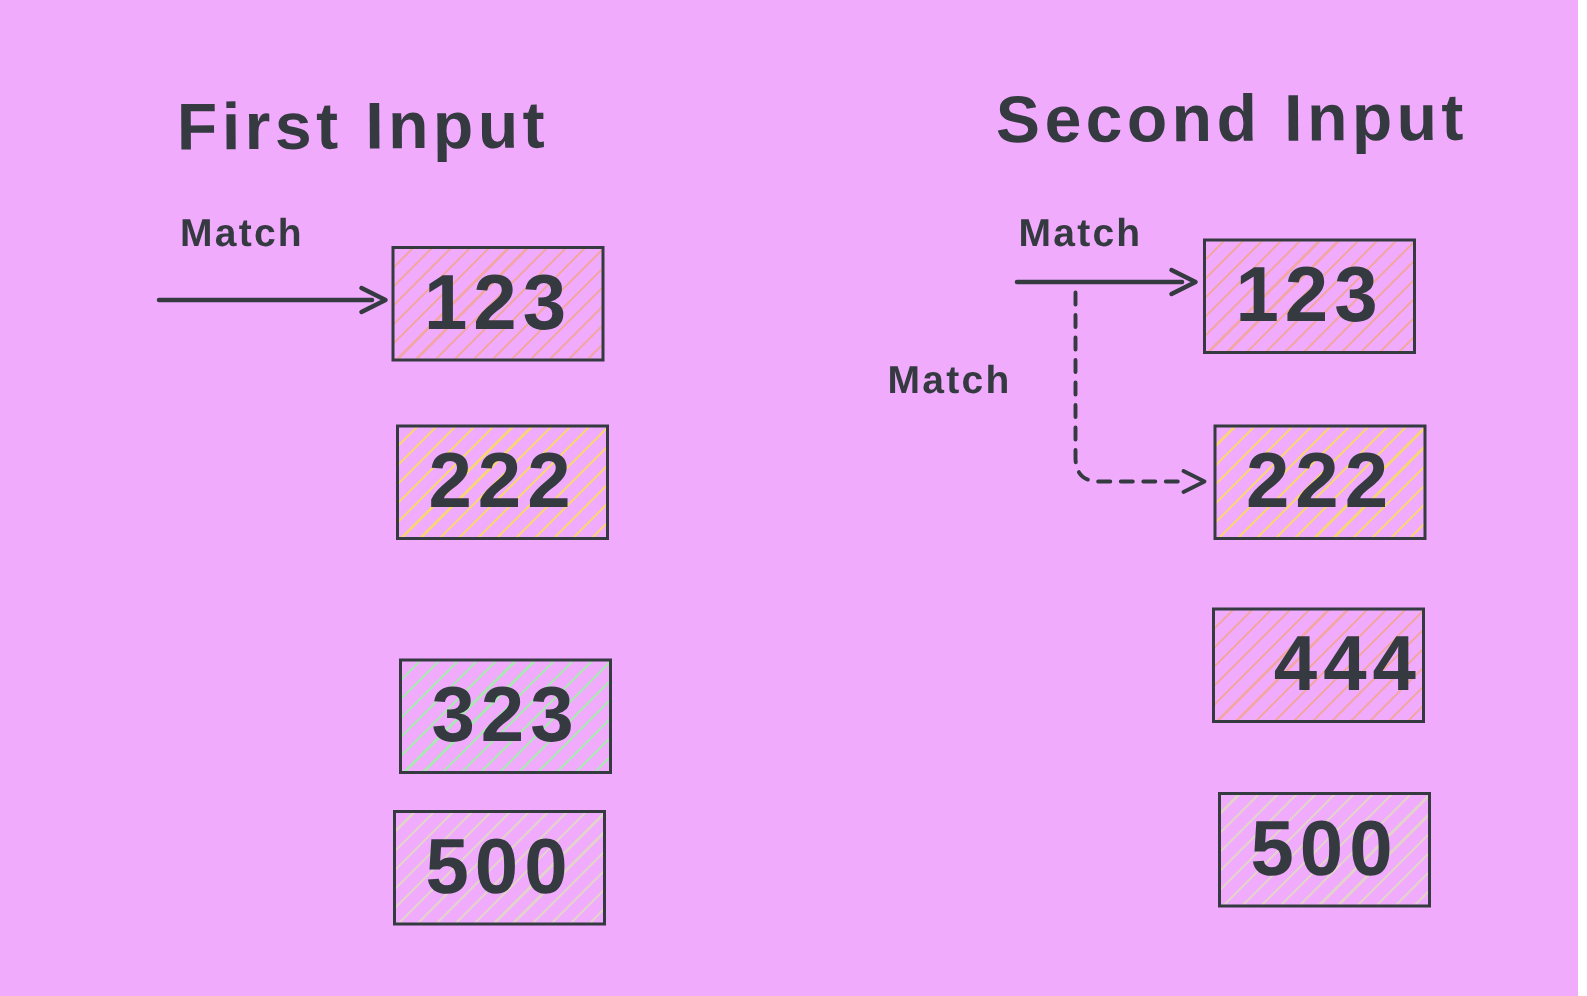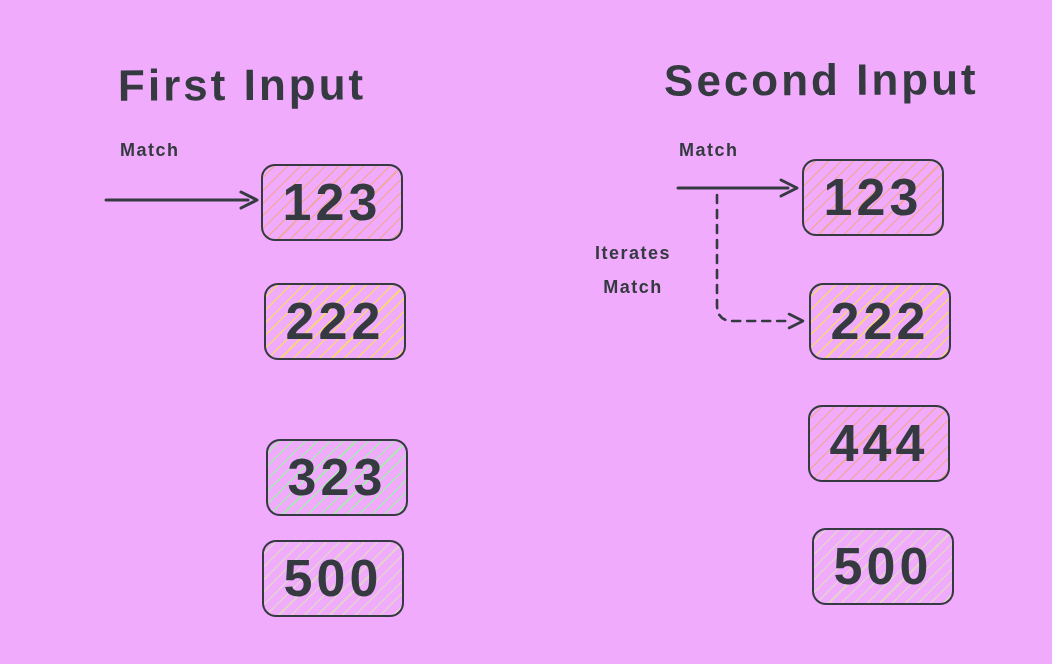--- a/index.html
+++ b/index.html
@@ -15,32 +15,32 @@
   .arrows { position:absolute; left:0; top:0; width:1058px; height:664px; pointer-events:none; }
   .title {
     position:absolute; white-space:nowrap;
     font-size:44px; font-weight:700; letter-spacing:3px;
     transform: rotate(-0.3deg);
   }
   .t1 { left:118px; top:60px; }
   .t2 { left:664px; top:55px; }
   .label {
     position:absolute; white-space:nowrap;
-    font-size:18px; font-weight:700; letter-spacing:1.5px;
+    font-size:26px; font-weight:700; letter-spacing:1.5px;
   }
   .m1 { left:120px; top:140px; }
   .m2 { left:679px; top:140px; }
   .iterate {
     left:550px; top:236px; width:166px;
     text-align:center; line-height:34px; white-space:normal;
   }
   .iterate span { display:block; }
   .box {
     position:absolute; width:142px; height:77px;
-    border:2.5px solid var(--ink); border-radius:14px;
+    border:2.5px solid var(--ink); border-radius:0;
     display:flex; align-items:center; justify-content:center;
     box-sizing:border-box;
     font-size:52px; font-weight:700; letter-spacing:4px;
     background:#fff;
   }
   .box span { transform: translateY(-1px); }
 </style>
 </head>
 <body>
 
@@ -61,21 +61,20 @@
     </g>
   </svg>
 
   <div class="title t1">First Input</div>
   <div class="title t2">Second Input</div>
 
   <div class="label m1">Match</div>
   <div class="label m2">Match</div>
 
   <div class="label iterate">
-    <span>Iterates</span>
     <span>Match</span>
   </div>
 
   <div class="box" style="left: 261px; top: 164px; background: repeating-linear-gradient(135deg, transparent 0px, transparent 7.5px, rgb(242, 166, 166) 7.5px, rgb(242, 166, 166) 9px);">
     <span>123</span>
   </div>
   <div class="box" style="left: 264px; top: 283px; background: repeating-linear-gradient(135deg, transparent 0px, transparent 7.5px, rgb(248, 212, 120) 7.5px, rgb(248, 212, 120) 9px);">
     <span>222</span>
   </div>
   <div class="box" style="left: 266px; top: 403px; background: repeating-linear-gradient(135deg, transparent 0px, transparent 7.5px, rgb(171, 231, 178) 7.5px, rgb(171, 231, 178) 9px); margin-top: 36px;">
@@ -84,20 +83,20 @@
   <div class="box" style="left: 262px; top: 540px; background: repeating-linear-gradient(135deg, transparent 0px, transparent 7.5px, rgb(227, 210, 204) 7.5px, rgb(227, 210, 204) 9px);">
     <span>500</span>
   </div>
 
   <div class="box" style="left: 802px; top: 159px; background: repeating-linear-gradient(135deg, transparent 0px, transparent 7.5px, rgb(242, 166, 166) 7.5px, rgb(242, 166, 166) 9px);">
     <span>123</span>
   </div>
   <div class="box" style="left: 809px; top: 283px; background: repeating-linear-gradient(135deg, transparent 0px, transparent 7.5px, rgb(248, 212, 120) 7.5px, rgb(248, 212, 120) 9px);">
     <span>222</span>
   </div>
-  <div class="box" style="left: 808px; top: 405px; background: repeating-linear-gradient(135deg, transparent 0px, transparent 7.5px, rgb(242, 166, 166) 7.5px, rgb(242, 166, 166) 9px);">
+  <div class="box" style="left: 808px; top: 405px; background: repeating-linear-gradient(135deg, transparent 0px, transparent 7.5px, rgb(242, 166, 166) 7.5px, rgb(242, 166, 166) 9px); justify-content: flex-end;">
     <span>444</span>
   </div>
   <div class="box" style="left: 812px; top: 528px; background: repeating-linear-gradient(135deg, transparent 0px, transparent 7.5px, rgb(227, 210, 204) 7.5px, rgb(227, 210, 204) 9px);">
     <span>500</span>
   </div>
 
 </div>
 
 </body></html>

